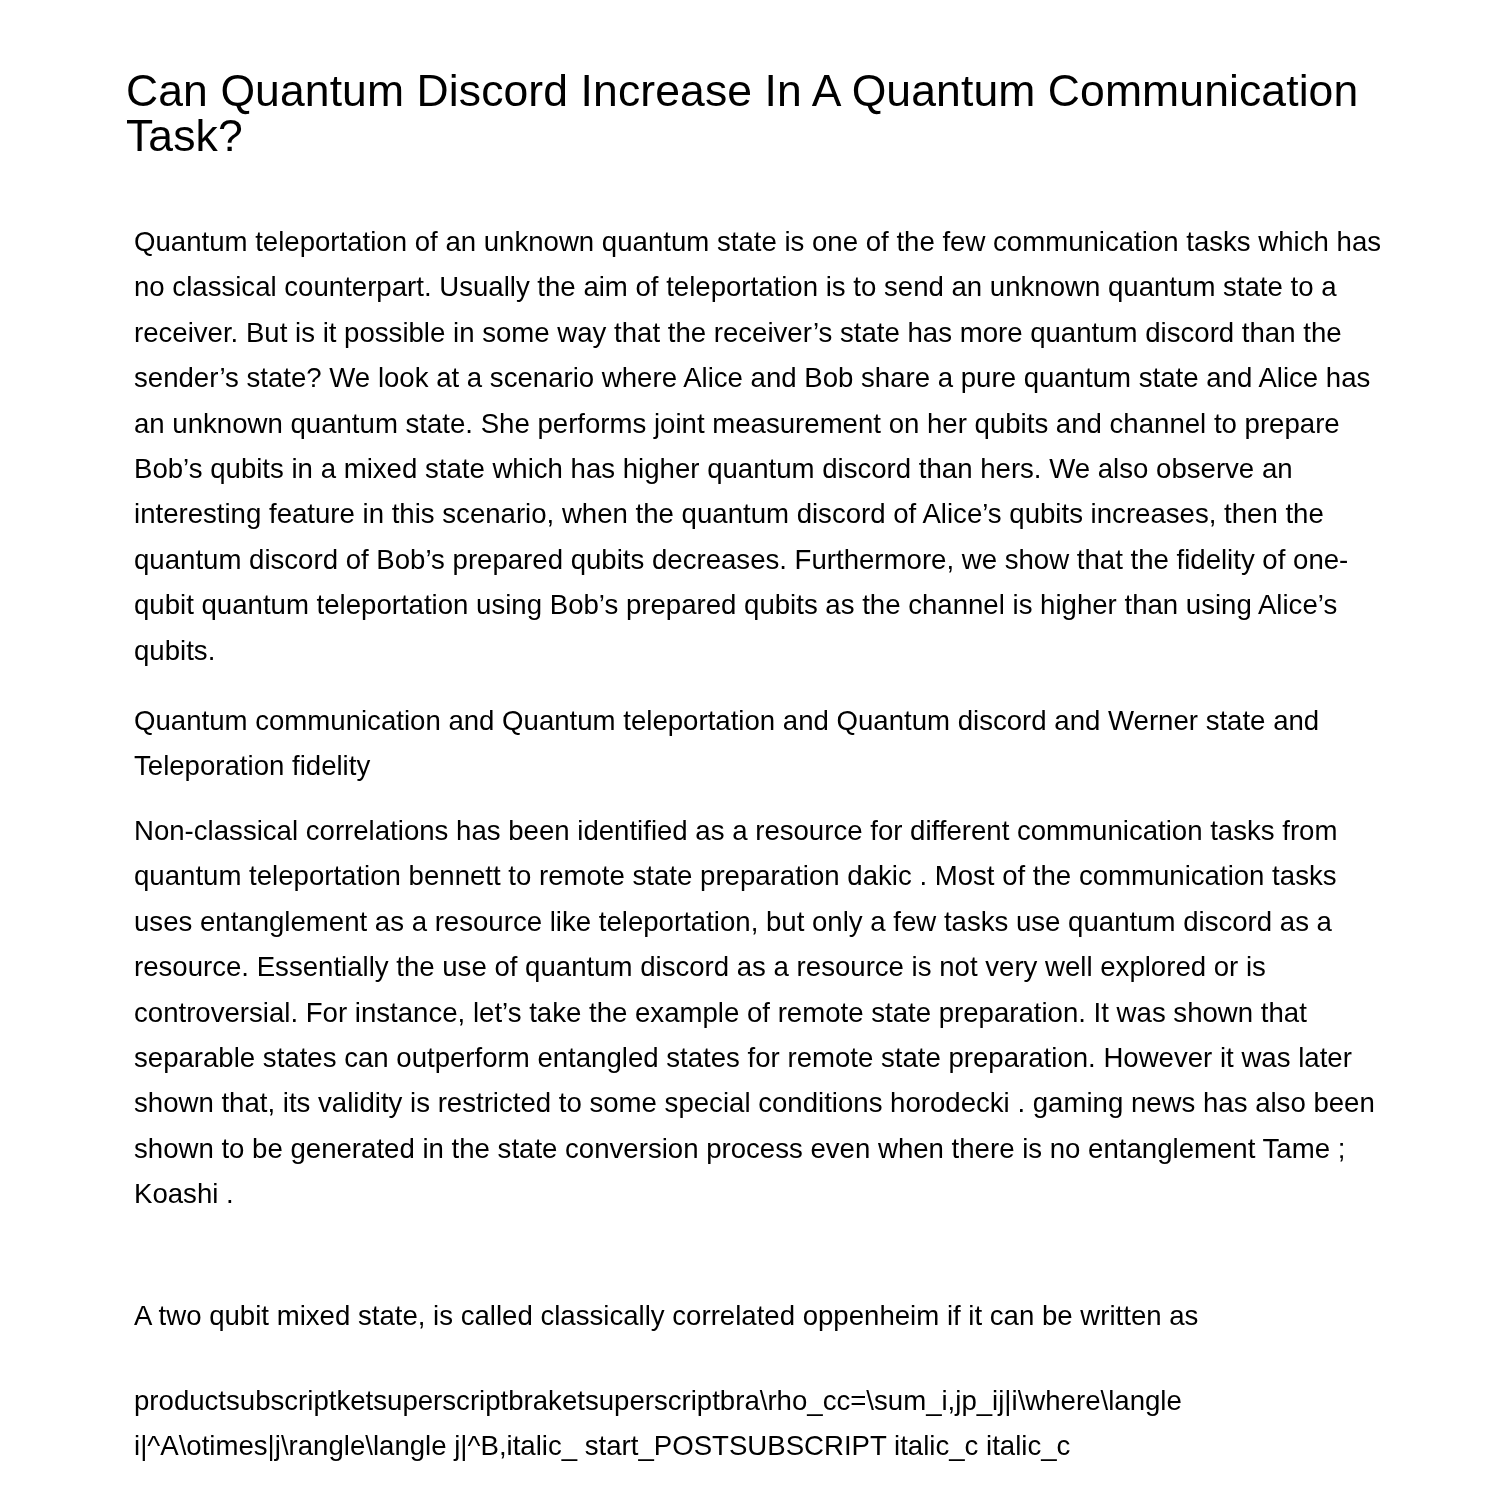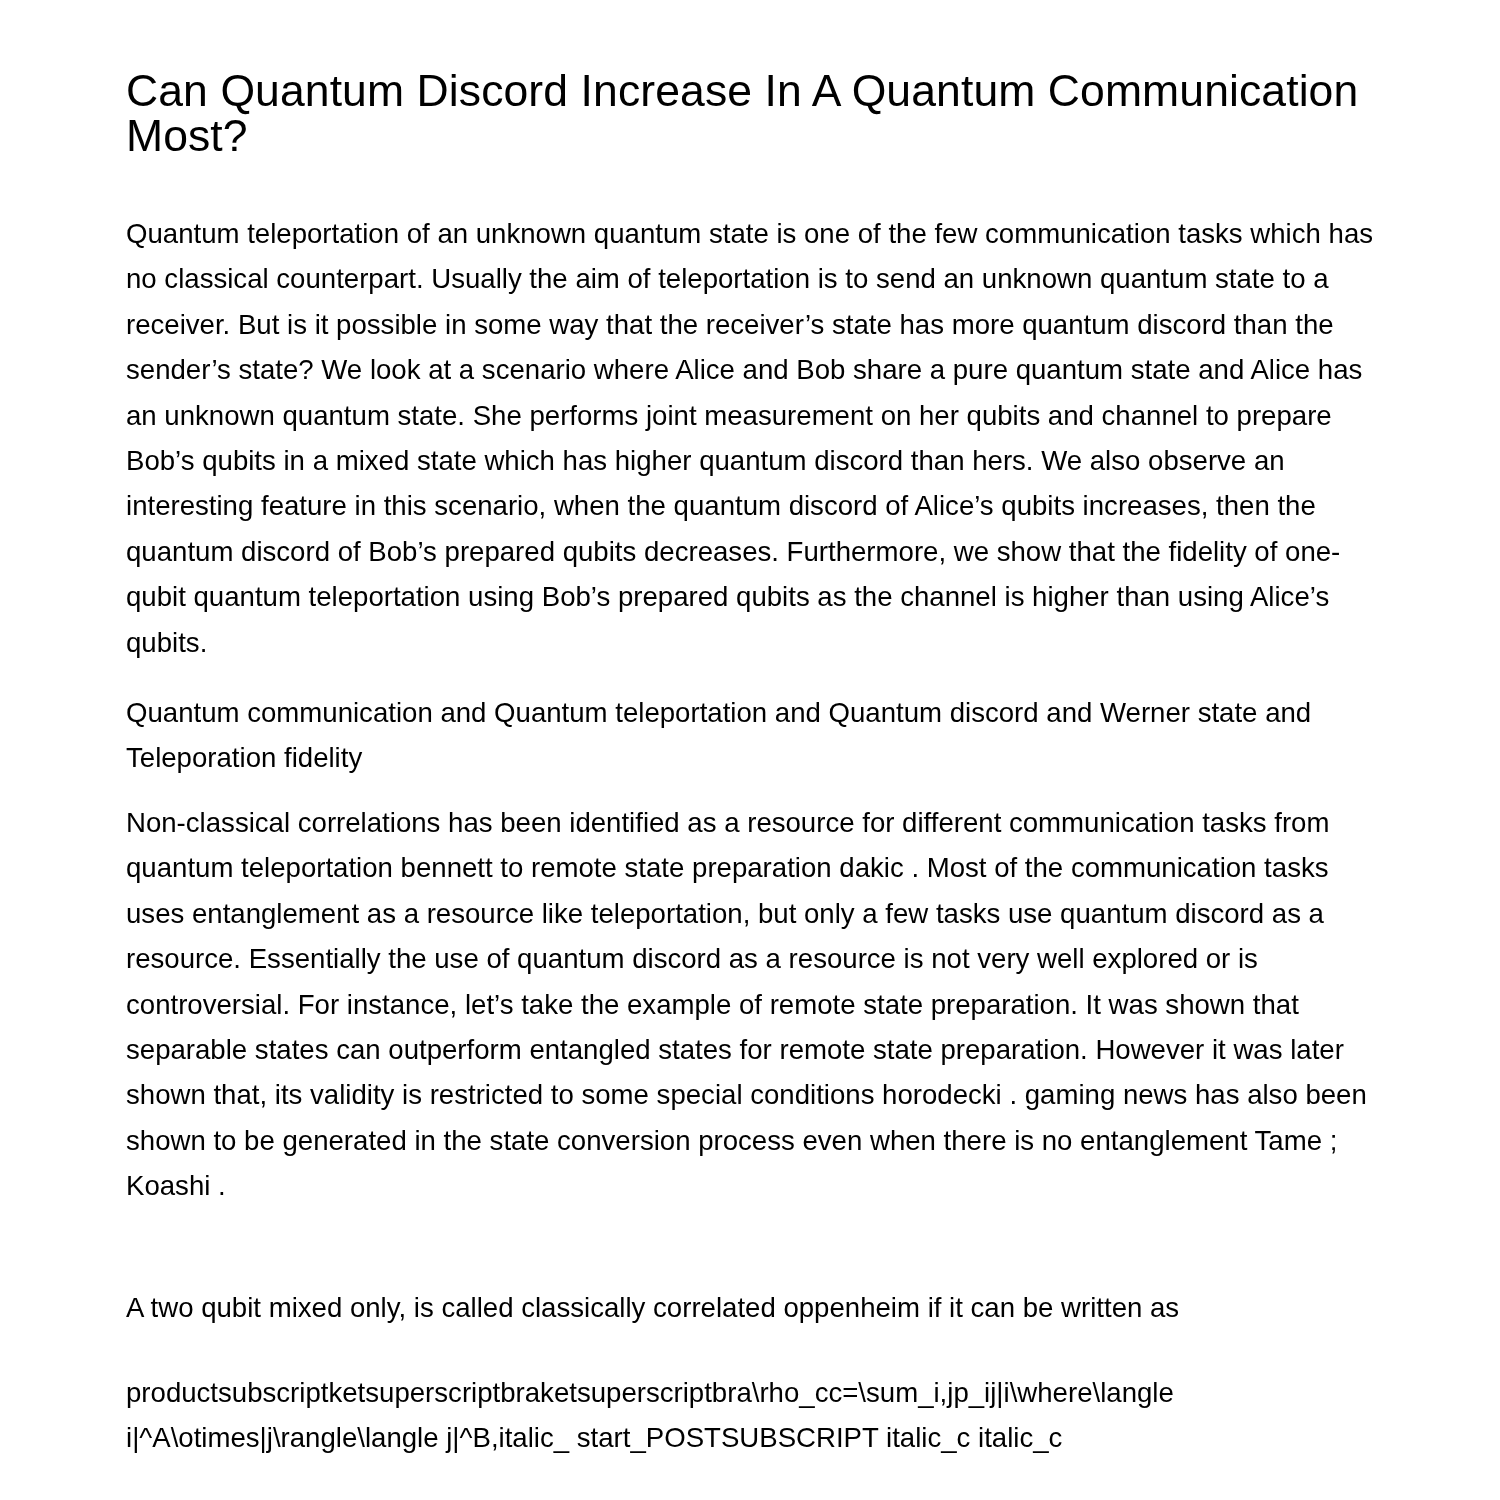--- a/index.html
+++ b/index.html
@@ -29,41 +29,41 @@
       width: 1250px;
       font-size: 44.5px;
       line-height: 45px;
       font-weight: normal;
       letter-spacing: 0.1px;
     }
     .para {
       position: absolute;
       left: 0;
       width: 1250px;
-      margin: 0;
+      margin: 8px;
       font-size: 27.6px;
       line-height: 45.4px;
     }
     .p-abstract { top: 211px; }
     .p-keywords { top: 690px; }
     .p-intro { top: 800px; }
     .p-def { top: 1285px; }
     .p-formula { top: 1370px; width: 1200px; word-break: break-all; }
   </style>
 </head>
 <body>
 
 <div class="page">
-  <h1 class="title">Can Quantum Discord Increase In A Quantum Communication Most?</h1>
+  <h1 class="title">Can Quantum Discord Increase In A Quantum Communication Task?</h1>
 
   <p class="para p-abstract">Quantum teleportation of an unknown quantum state is one of the few communication tasks which has no classical counterpart. Usually the aim of teleportation is to send an unknown quantum state to a receiver. But is it possible in some way that the receiver’s state has more quantum discord than the sender’s state? We look at a scenario where Alice and Bob share a pure quantum state and Alice has an unknown quantum state. She performs joint measurement on her qubits and channel to prepare Bob’s qubits in a mixed state which has higher quantum discord than hers. We also observe an interesting feature in this scenario, when the quantum discord of Alice’s qubits increases, then the quantum discord of Bob’s prepared qubits decreases. Furthermore, we show that the fidelity of one-qubit quantum teleportation using Bob’s prepared qubits as the channel is higher than using Alice’s qubits.</p>
 
   <p class="para p-keywords">Quantum communication and Quantum teleportation and Quantum discord and Werner state and Teleporation fidelity</p>
 
   <p class="para p-intro">Non-classical correlations has been identified as a resource for different communication tasks from quantum teleportation bennett to remote state preparation dakic . Most of the communication tasks uses entanglement as a resource like teleportation, but only a few tasks use quantum discord as a resource. Essentially the use of quantum discord as a resource is not very well explored or is controversial. For instance, let’s take the example of remote state preparation. It was shown that separable states can outperform entangled states for remote state preparation. However it was later shown that, its validity is restricted to some special conditions horodecki . gaming news has also been shown to be generated in the state conversion process even when there is no entanglement Tame ; Koashi .</p>
 
-  <p class="para p-def">A two qubit mixed only, is called classically correlated oppenheim if it can be written as</p>
+  <p class="para p-def">A two qubit mixed state, is called classically correlated oppenheim if it can be written as</p>
 
   <div class="para p-formula">
     <div>productsubscriptketsuperscriptbraketsuperscriptbra\rho_cc=\sum_i,jp_ij|i\where\langle</div>
     <div>i|^A\otimes|j\rangle\langle j|^B,italic_ start_POSTSUBSCRIPT italic_c italic_c</div>
   </div>
 </div>
 
 </body></html>

